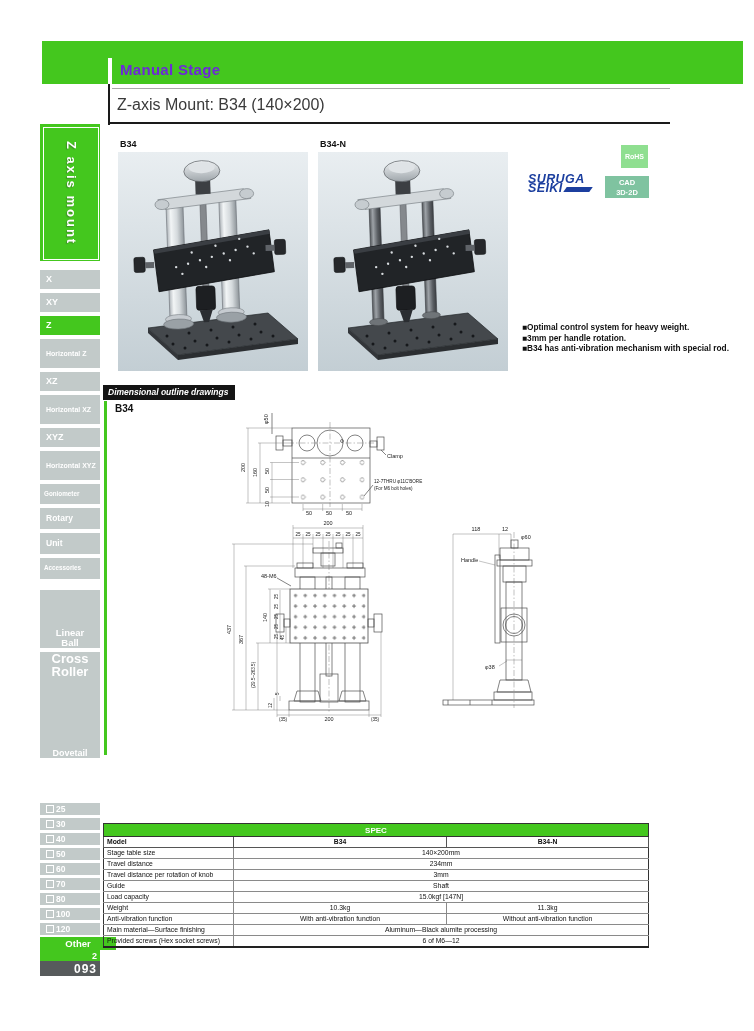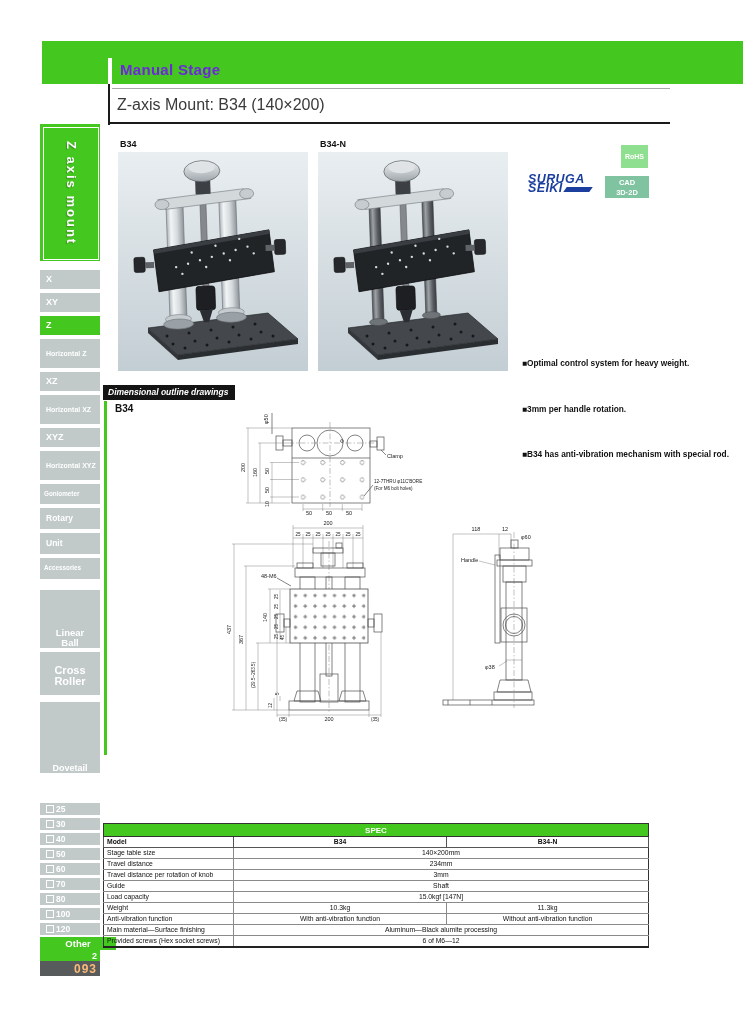--- a/index.html
+++ b/index.html
@@ -19,31 +19,31 @@
   .side-section-inner{width:100%;height:100%;border:1px solid #fff;display:flex;align-items:center;justify-content:center;}
   .side-section-inner span{writing-mode:vertical-rl;color:#fff;font-weight:bold;font-size:13px;letter-spacing:2px;text-shadow:1px 1px 1px rgba(60,60,60,.4);}
   .stab{left:40px;width:60px;background:#c2cac9;color:#fff;font-weight:bold;box-sizing:border-box;display:flex;align-items:center;padding-left:6px;line-height:1.05;}
   .stab.active{background:#44c71e;}
   .stab.center{justify-content:center;padding-left:0;text-align:center;align-items:flex-end;}
   .sbadge{left:40px;width:60px;height:12px;background:#c2cac9;display:flex;align-items:center;}
   .sbadge .sq{display:inline-block;width:6px;height:6px;border:1px solid #fff;margin-left:6px;margin-right:2px;}
   .sbadge .num{color:#fff;font-weight:bold;font-size:8.5px;}
   .other-badge{left:40px;top:937px;width:76px;height:13px;background:#44c71e;color:#fff;font-weight:bold;font-size:9.5px;display:flex;align-items:center;justify-content:center;}
   .pg-green{left:40px;top:950px;width:60px;height:11px;background:#44c71e;color:#fff;font-weight:bold;font-size:9px;text-align:right;box-sizing:border-box;padding:1px 3px 0 0;}
-  .pg-num{left:40px;top:961px;width:60px;height:15px;background:#575b5c;color:#fdba74;font-weight:bold;font-size:12px;text-align:right;box-sizing:border-box;padding:1px 3px 0 0;letter-spacing:1px;}
+  .pg-num{left:40px;top:961px;width:60px;height:15px;background:#575b5c;color:#ffffff;font-weight:bold;font-size:12px;text-align:right;box-sizing:border-box;padding:1px 3px 0 0;letter-spacing:1px;}
   
   .photo-label{font-size:9px;font-weight:bold;color:#111;}
   .photo-box{width:190px;height:219px;}
   
   .rohs{left:621px;top:145px;width:27px;height:23px;background:#8fdf90;color:#fff;font-weight:bold;font-size:7px;display:flex;align-items:center;justify-content:center;}
   .brand{left:528px;top:175px;width:74px;color:#1c3f9f;font-weight:bold;font-style:italic;line-height:9px;font-size:12.5px;letter-spacing:.4px;}
   .brand .swoosh{display:inline-block;width:26px;height:5px;background:#1c3f9f;transform:skewX(-35deg);margin-left:2px;}
   .cadbadge{left:605px;top:176px;width:44px;height:22px;background:#7fc3a0;color:#fff;font-weight:bold;font-size:7.5px;text-align:center;line-height:10px;padding-top:2px;box-sizing:border-box;}
   .features{left:508px;top:323px;width:240px;font-size:8.3px;font-weight:bold;color:#111;line-height:9.6px;}
-  .features div{padding-left:21px;text-indent:-7px;margin-bottom:1px;margin-top:36px;}
+  .features div{padding-left:21px;text-indent:-7px;margin-bottom:1px;}
   
   .dim-section-label{left:103px;top:385px;background:#141414;color:#fff;font-weight:bold;font-style:italic;font-size:8.5px;padding:2px 7px 3px 5px;}
   .draw-border{left:104px;top:401px;width:3px;height:354px;background:#44c71e;}
   .draw-model{left:115px;top:403px;font-size:10px;font-weight:bold;color:#111;}
   
   .spec{left:103px;top:823px;width:545px;border-collapse:collapse;table-layout:fixed;font-size:6.8px;color:#111;}
   .spec th.spec-title{background:#44c71e;color:#fff;font-size:8px;font-weight:bold;height:10px;border:1px solid #333;}
   .spec td{border:1px solid #8a8a8a;height:10px;padding:0 0 0 3px;line-height:10px;}
   .spec td.c{text-align:center;padding:0;}
   .spec tr.model td{font-weight:bold;border-color:#555;}
@@ -107,24 +107,24 @@
     </div>
   <div class="abs stab" style="top:533px;height:21px;font-size:8.5px">
       <span>Unit</span>
     </div>
   <div class="abs stab" style="top:558px;height:21px;font-size:6.3px;padding-left:4px">
       <span>Accessories</span>
     </div>
   <div class="abs stab center" style="top:590px;height:58px;font-size:9.5px;padding:0 13px">
       <span>Linear Ball</span>
     </div>
-  <div class="abs stab center" style="top:652px;height:43px;font-size:11px;padding:7px 13px">
+  <div class="abs stab center" style="top:652px;height:43px;font-size:13px;padding:16px 13px">
       <span>Cross Roller</span>
     </div>
-  <div class="abs stab center" style="top:702px;height:71px;font-size:9px;padding:0 16px">
+  <div class="abs stab center" style="top:687px;height:71px;font-size:9px;padding:0 16px">
       <span>Dovetail</span>
     </div>
 
   <div class="abs sbadge" style="top:803px">
       <span class="sq"></span>
       <span class="num">25</span>
     </div>
   <div class="abs sbadge" style="top:818px">
       <span class="sq"></span>
       <span class="num">30</span>

